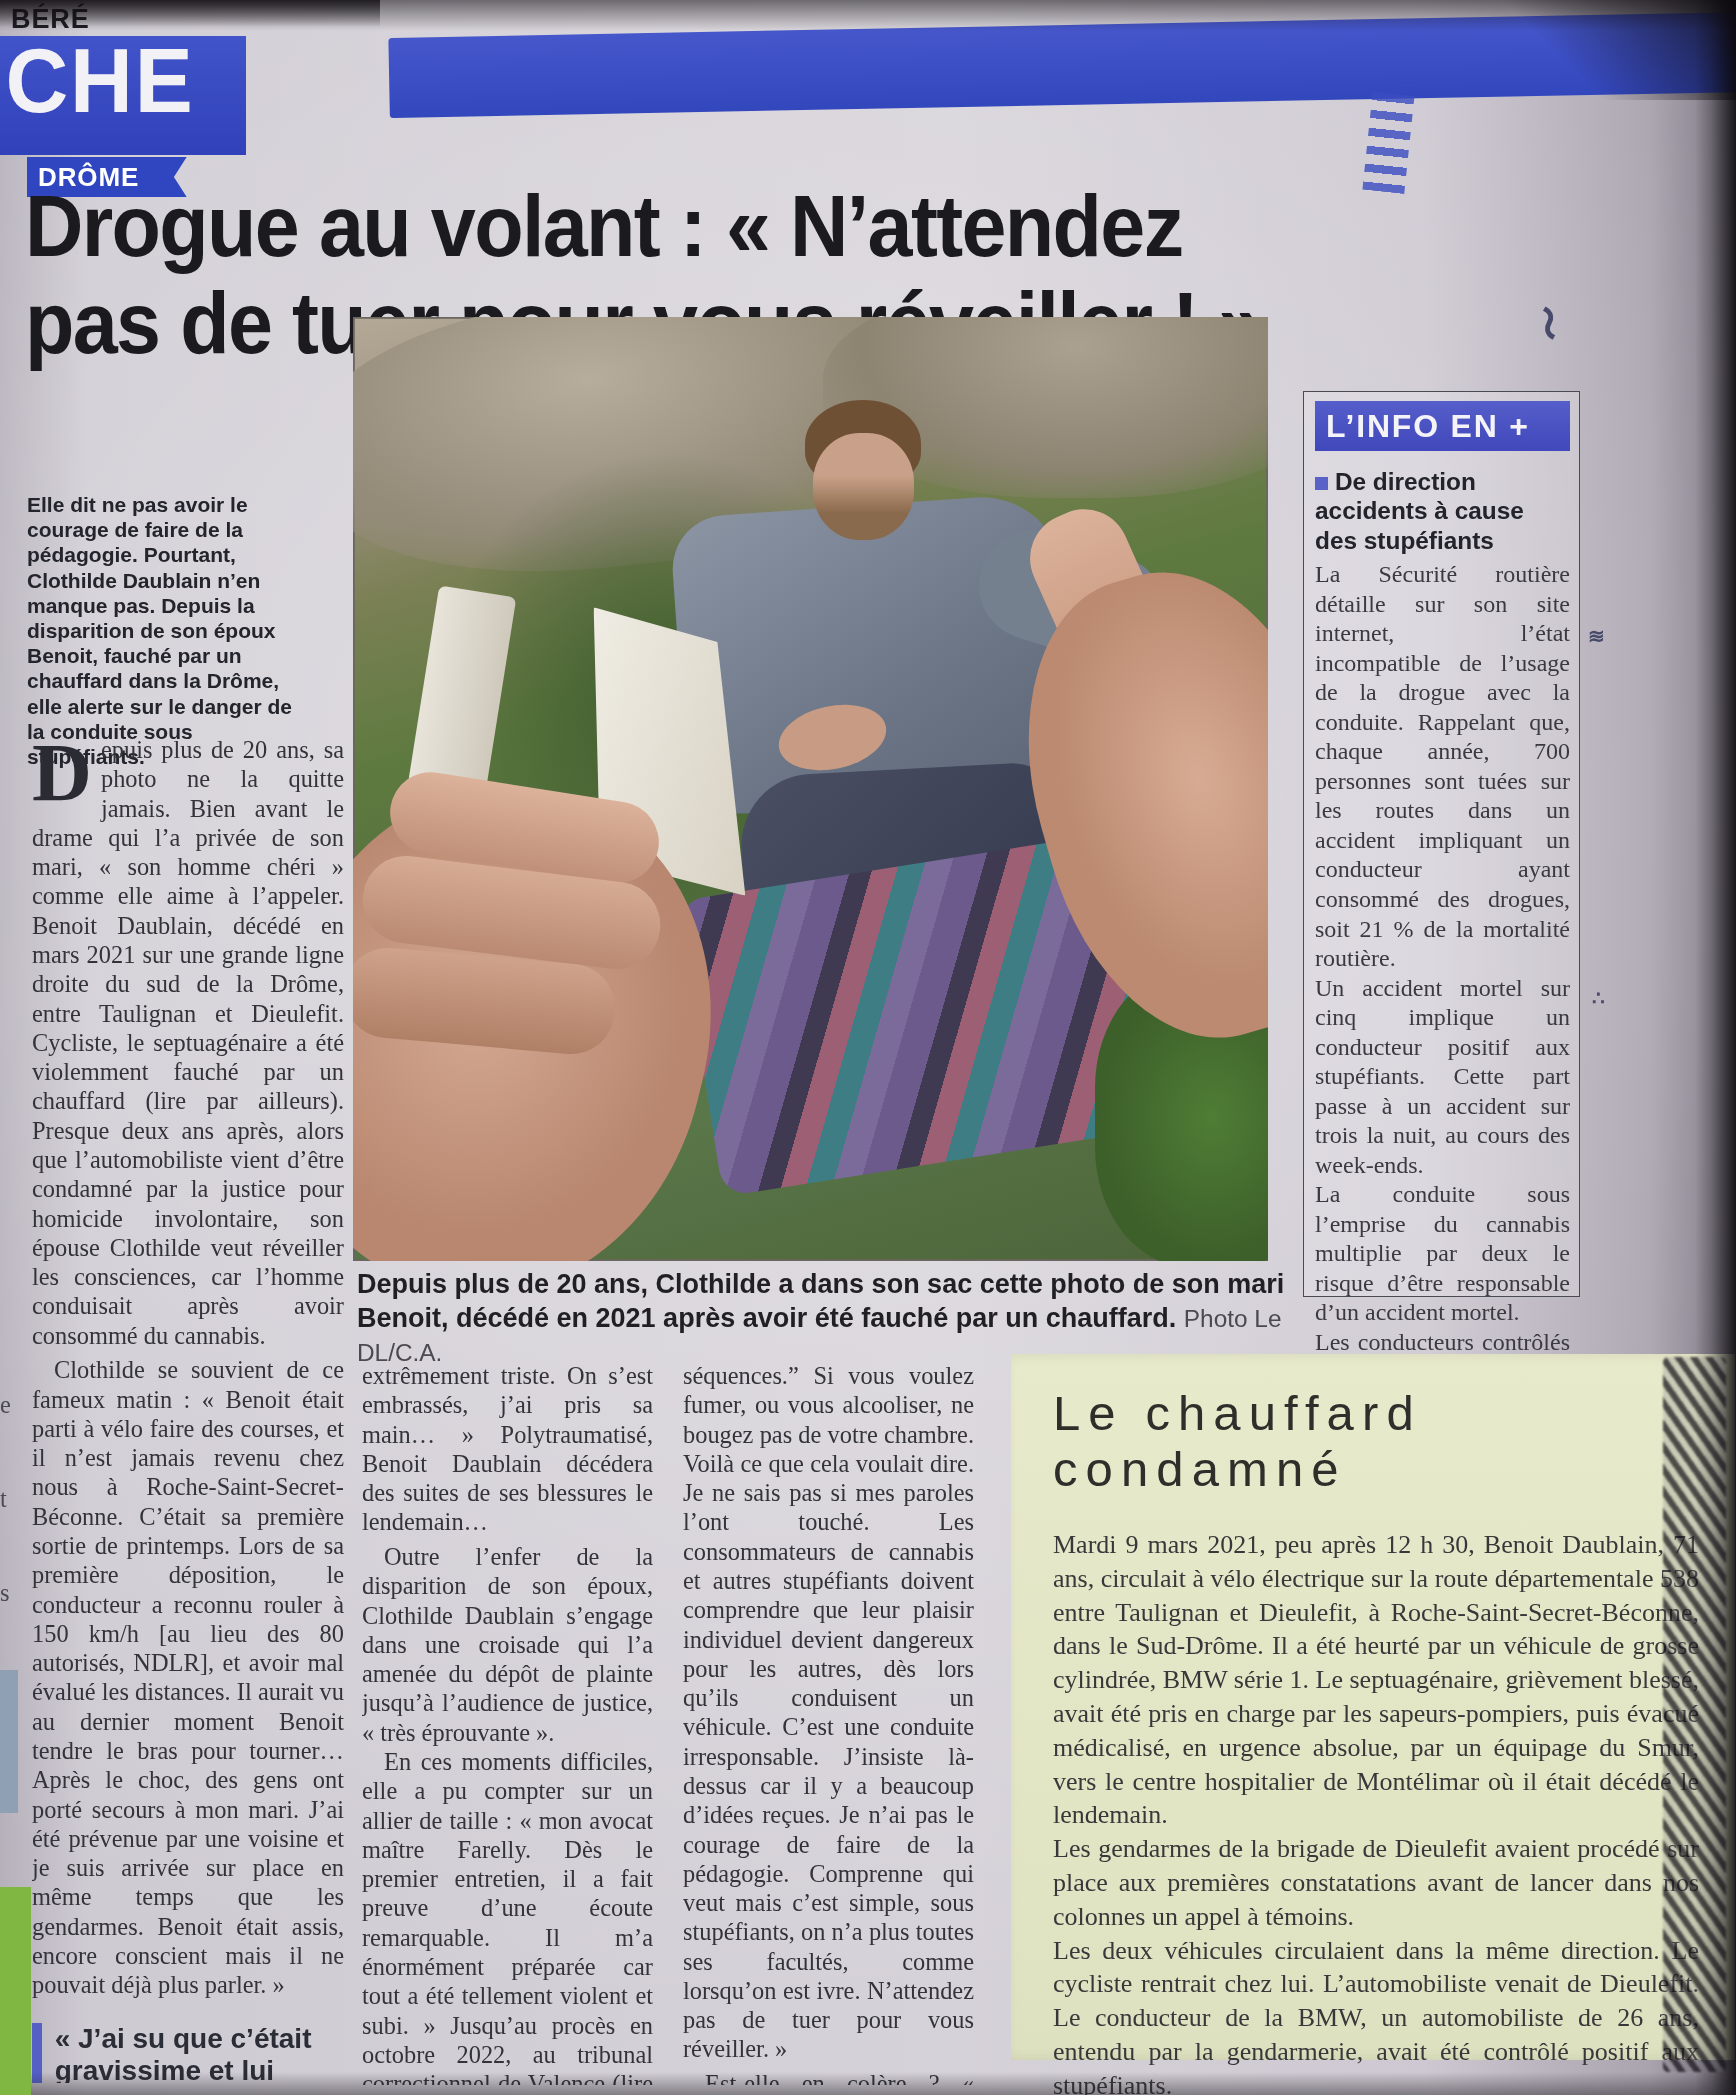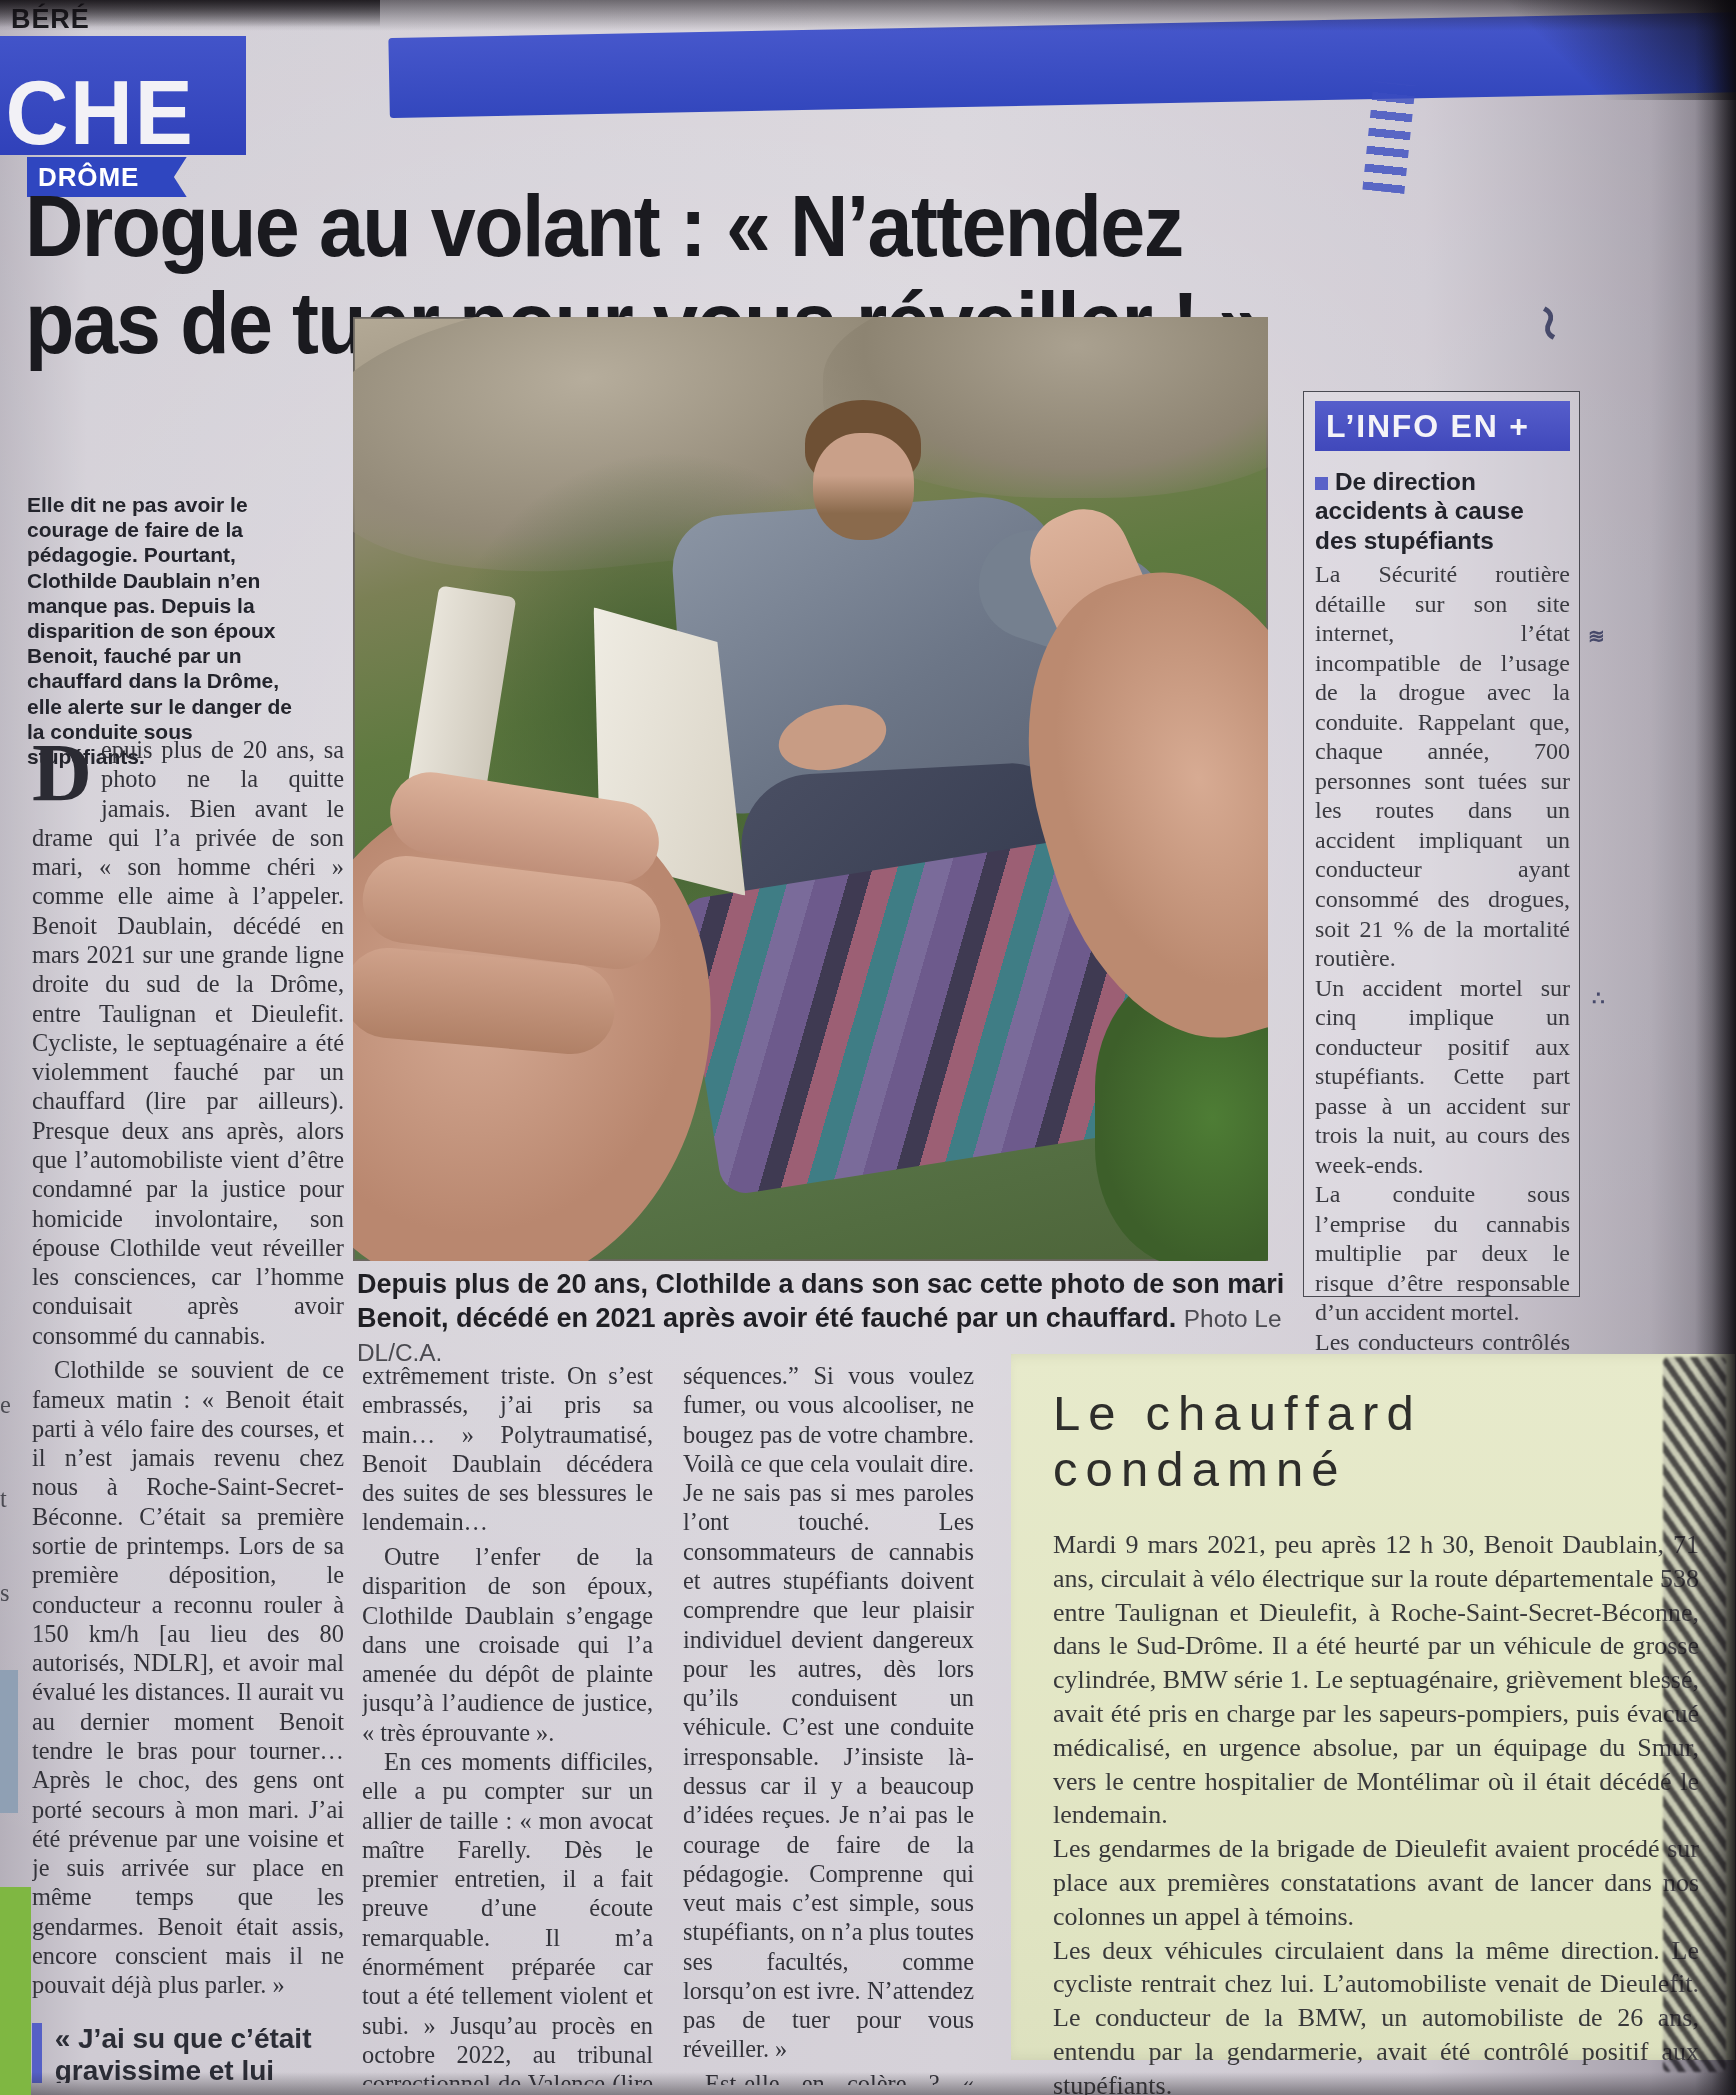--- a/index.html
+++ b/index.html
@@ -19,21 +19,21 @@
   .edge-bottom{left:0;bottom:0;width:1737px;height:23.5px;background:linear-gradient(0deg,rgba(30,26,32,.45),rgba(30,26,32,0));}
   .stripe-band{right:11px;top:1357px;width:63px;height:715px;
     background:repeating-linear-gradient(55deg,rgba(25,22,28,.75) 0 6.3px,rgba(120,115,125,.25) 6.3px 12.7px);
     filter:blur(0.9px);border-radius:5.4px;}
   .green-bar{left:0;top:1887px;width:31px;height:208px;background:#7fb742;}
   .slate-bar{left:0;top:1670px;width:18px;height:143px;background:#8fa0b4;}
   .ink-mark{position:absolute;color:#2a2f55;opacity:.8;font-weight:bold;}
   
   .corner-text{position:absolute;left:11px;top:3.6px;font-size:27px;font-weight:bold;color:#1d1d22;letter-spacing:0.9px;}
   .top-band{position:absolute;left:389px;top:25px;width:1357px;height:80px;background:linear-gradient(180deg,#4657cb,#3347bd);transform:rotate(-1.1deg);border-radius:3.6px;}
-  .section-block{position:absolute;left:0px;top:36px;width:246px;height:119px;background:linear-gradient(180deg,#4254c9,#3041ba);display:flex;align-items:flex-end;}
+  .section-block{position:absolute;left:0px;top:36px;width:246px;height:119px;background:linear-gradient(180deg,#4254c9,#3041ba);display:flex;align-items:flex-start;}
   .section-block span{color:#f2f1f6;font-size:87px;font-weight:bold;letter-spacing:1.8px;line-height:1;padding-left:5.4px;transform:scaleY(1.05);}
   .blue-ticks{position:absolute;left:1368px;top:83px;width:42px;height:109px;
     background:repeating-linear-gradient(0deg,#3a4cc0 0 8.1px,transparent 8.1px 18px);opacity:.8;transform:rotate(6deg);}
   .badge{position:absolute;left:27px;top:157px;height:40px;background:#2f46c0;color:#fff;
     display:flex;align-items:center;padding:0 12.7px 0 11px;font-size:26px;font-weight:bold;letter-spacing:0.9px;
     clip-path:polygon(0 0,100% 0,92% 50%,100% 100%,0 100%);width:136px;}
   .headline{position:absolute;left:25px;top:177px;width:1538px;color:#1a1a1f;
     font-size:87px;font-weight:800;line-height:1.12;letter-spacing:-1.8px;transform:scaleX(.93);transform-origin:left top;white-space:nowrap;}
   
   .standfirst{position:absolute;left:27px;top:492px;width:271px;font-size:21px;font-weight:bold;color:#23242c;line-height:1.2;}

